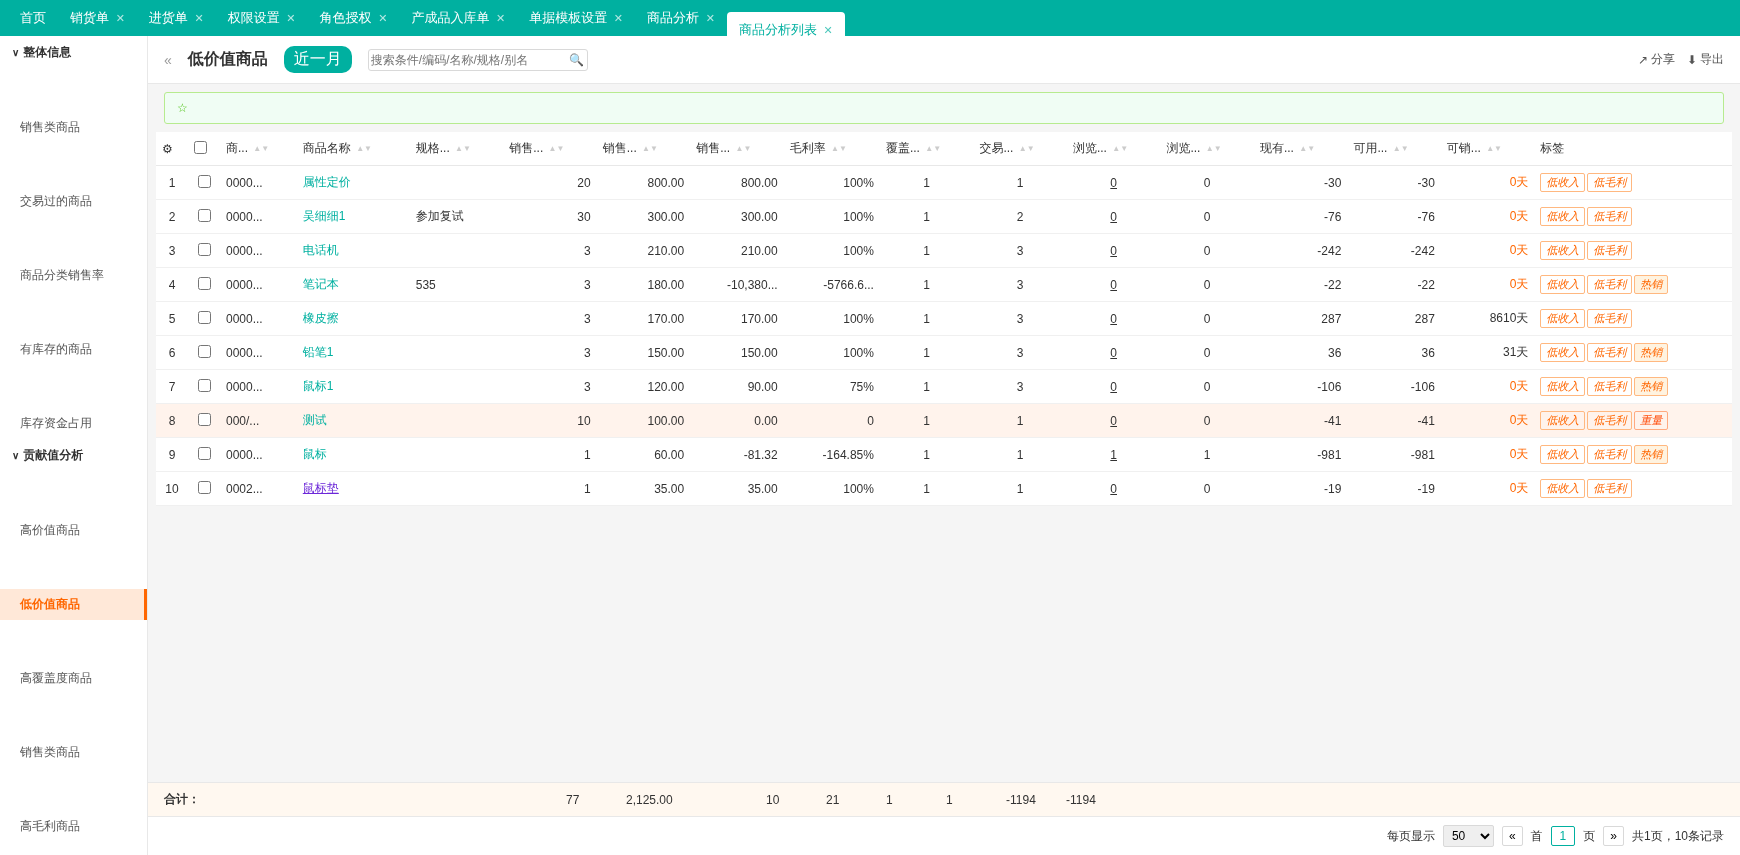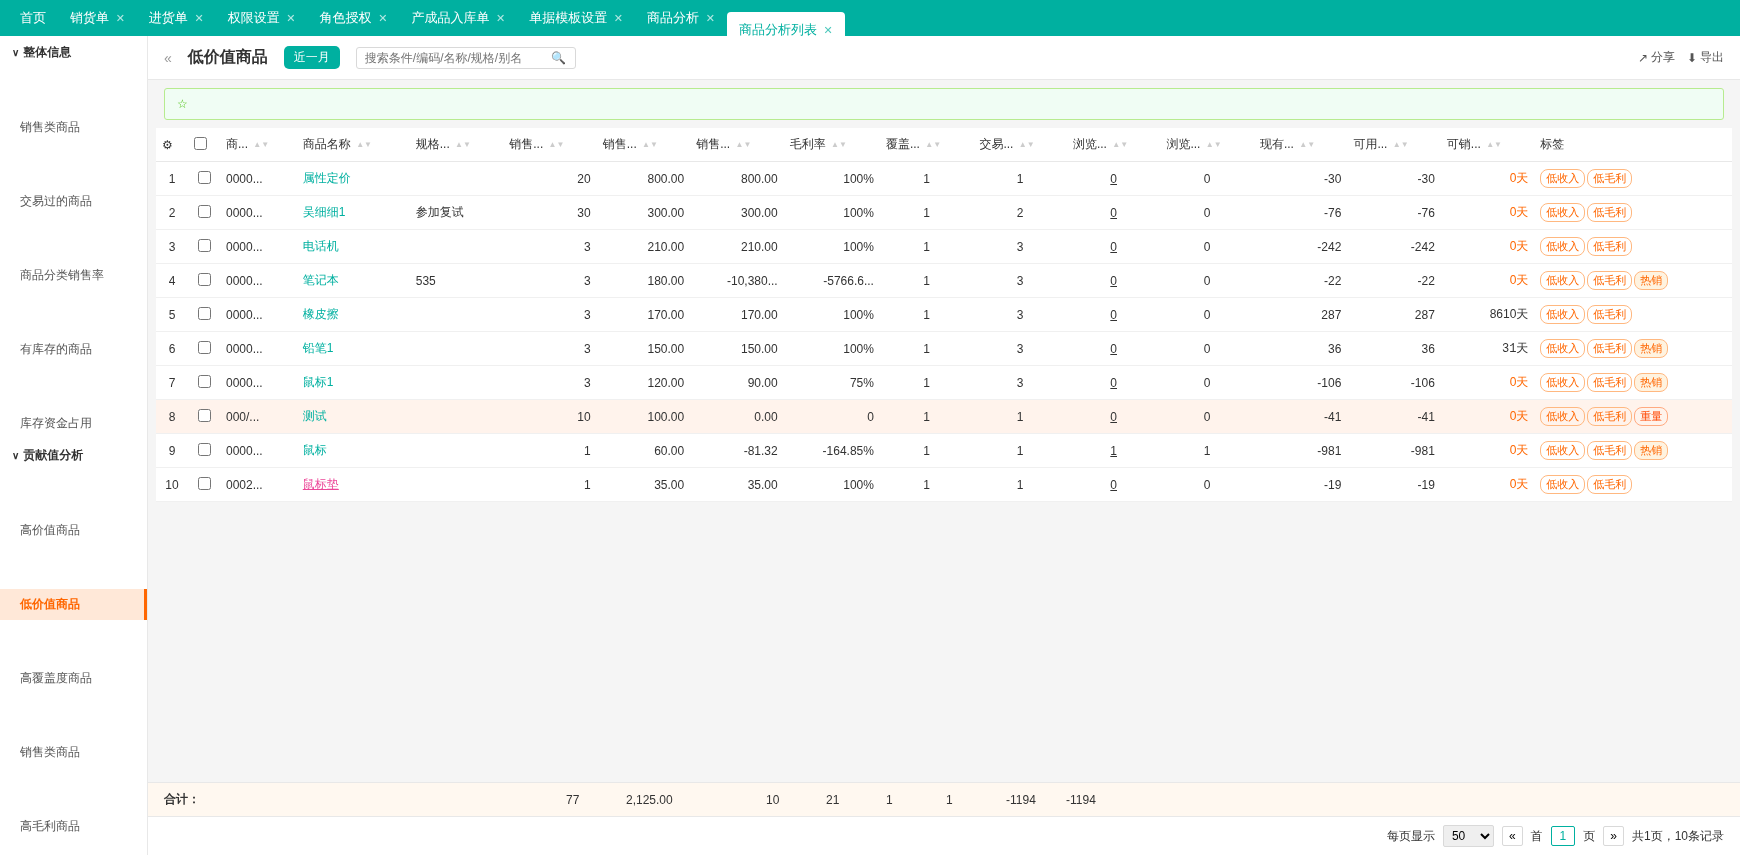--- a/index.html
+++ b/index.html
@@ -20,41 +20,41 @@
     .sidebar-group-title .arrow { margin-right: 4px; font-size: 10px; }
     .sidebar-item { padding: 7px 12px 7px 20px; color: #555; cursor: pointer; font-size: 12px; white-space: nowrap; overflow: hidden; text-overflow: ellipsis; margin-top: 43px; }
     .sidebar-item.active { background: #ffe8d8; color: #ff6600; font-weight: bold; border-right: 3px solid #ff6600; }
 
     
     .content { flex: 1; display: flex; flex-direction: column; overflow: hidden; }
 
     
     .header-bar { background: #fff; padding: 10px 16px; display: flex; align-items: center; border-bottom: 1px solid #e8e8e8; gap: 8px; }
     .page-title { font-size: 16px; font-weight: bold; color: #333; margin-right: 8px; }
-    .period-btn { background: #00b0a0; color: #fff; border: none; border-radius: 5px; padding: 3px 10px; font-size: 12px; cursor: pointer; }
-    .search-box { display: flex; align-items: center; border: 1px solid #d9d9d9; border-radius: 3px; padding: 3px 8px; background: #fff; margin-left: 8px; width: 220px; }
+    .period-btn { background: #00b0a0; color: #fff; border: none; border-radius: 10px; padding: 3px 10px; font-size: 16px; cursor: pointer; }
+    .search-box { display: flex; align-items: center; border: 1px solid #d9d9d9; border-radius: 3px; padding: 3px 2px; background: #fff; margin-left: 8px; width: 220px; }
     .search-box input { border: none; outline: none; font-size: 12px; color: #999; width: 100%; }
     .search-icon { color: #00b0a0; margin-left: 4px; cursor: pointer; }
     .header-actions { margin-left: auto; display: flex; align-items: center; gap: 12px; }
     .action-btn { color: #555; cursor: pointer; font-size: 12px; display: flex; align-items: center; gap: 3px; }
     .collapse-btn { background: none; border: none; color: #999; cursor: pointer; font-size: 14px; margin-right: 8px; }
 
     
     .notice-bar { background: #f0fdf4; border: 1px solid #b7eb8f; margin: 8px 16px; padding: 8px 12px; border-radius: 3px; color: #555; font-size: 12px; display: flex; align-items: center; gap: 6px; }
     .notice-icon { color: #52c41a; }
 
     
     .table-container { flex: 1; overflow: auto; margin: 0 8px; }
     table { width: 100%; border-collapse: collapse; background: #fff; }
     thead tr th { background: #fff; border-bottom: 1px solid #e8e8e8; padding: 8px 6px; text-align: left; font-weight: normal; color: #333; white-space: nowrap; font-size: 12px; position: sticky; top: 0; z-index: 2; }
     th.sortable { cursor: pointer; }
     th .sort-icons { display: inline-flex; flex-direction: column; margin-left: 2px; font-size: 8px; color: #ccc; vertical-align: middle; line-height: 1; }
     tbody tr td { padding: 7px 6px; border-bottom: 1px solid #f0f0f0; font-size: 12px; color: #333; white-space: nowrap; }
     tbody tr.highlighted { background: #fff3ec; }
-    .tag { display: inline-block; padding: 1px 5px; border-radius: 8px; font-size: 11px; margin-right: 2px; }
+    .tag { display: inline-block; padding: 1px 5px; border-radius: 2px; font-size: 11px; margin-right: 2px; font-style: italic; }
     .tag-orange { color: #ff6600; border: 1px solid #ffb880; }
     .tag-hot { color: #ff6600; border: 1px solid #ffb880; background: #fff3e0; }
     .tag-重量 { color: #ff4500; border: 1px solid #ffaa80; }
     .link-underline { color: #333; text-decoration: underline; cursor: pointer; }
 
     
     .footer-summary { background: #fff8f0; border-top: 1px solid #e8e8e8; padding: 8px 16px; display: flex; align-items: center; font-size: 12px; color: #333; }
     .summary-label { font-weight: bold; margin-right: 20px; }
     .summary-values { display: flex; gap: 0; flex: 1; }
     .summary-cell { padding: 0 6px; min-width: 60px; }
@@ -285,21 +285,21 @@
       <td class="right-col">3</td>
       <td class="right-col">150.00</td>
       <td class="right-col">150.00</td>
       <td class="right-col">100%</td>
       <td class="num-col">1</td>
       <td class="num-col">3</td>
       <td class="num-col"><span class="link-underline">0</span></td>
       <td class="num-col">0</td>
       <td class="right-col">36</td>
       <td class="right-col">36</td>
-      <td class="right-col" style="color:#333;font-family:Liberation Mono, monospace;">31天</td>
+      <td class="right-col" style="color:#333;">31天</td>
       <td><span class="tag tag-orange">低收入</span><span class="tag tag-orange">低毛利</span><span class="tag tag-hot">热销</span></td>
     </tr>
             <tr>
       <td class="num-col">7</td>
       <td class="num-col"><input type="checkbox" style=""></td>
       <td>0000...</td>
       <td style="color:#00b0a0;cursor:pointer;">鼠标1</td>
       <td></td>
       <td class="right-col">3</td>
       <td class="right-col">120.00</td>
@@ -349,21 +349,21 @@
       <td class="num-col">1</td>
       <td class="right-col">-981</td>
       <td class="right-col">-981</td>
       <td class="right-col" style="color:#ff6600;">0天</td>
       <td><span class="tag tag-orange">低收入</span><span class="tag tag-orange">低毛利</span><span class="tag tag-hot">热销</span></td>
     </tr>
             <tr>
       <td class="num-col">10</td>
       <td class="num-col"><input type="checkbox" style=""></td>
       <td>0002...</td>
-      <td style="color:#ec4899;cursor:pointer;text-decoration:underline;">鼠标垫</td>
+      <td style="color:#6d28d9;cursor:pointer;text-decoration:underline;">鼠标垫</td>
       <td></td>
       <td class="right-col">1</td>
       <td class="right-col">35.00</td>
       <td class="right-col">35.00</td>
       <td class="right-col">100%</td>
       <td class="num-col">1</td>
       <td class="num-col">1</td>
       <td class="num-col"><span class="link-underline">0</span></td>
       <td class="num-col">0</td>
       <td class="right-col">-19</td>

